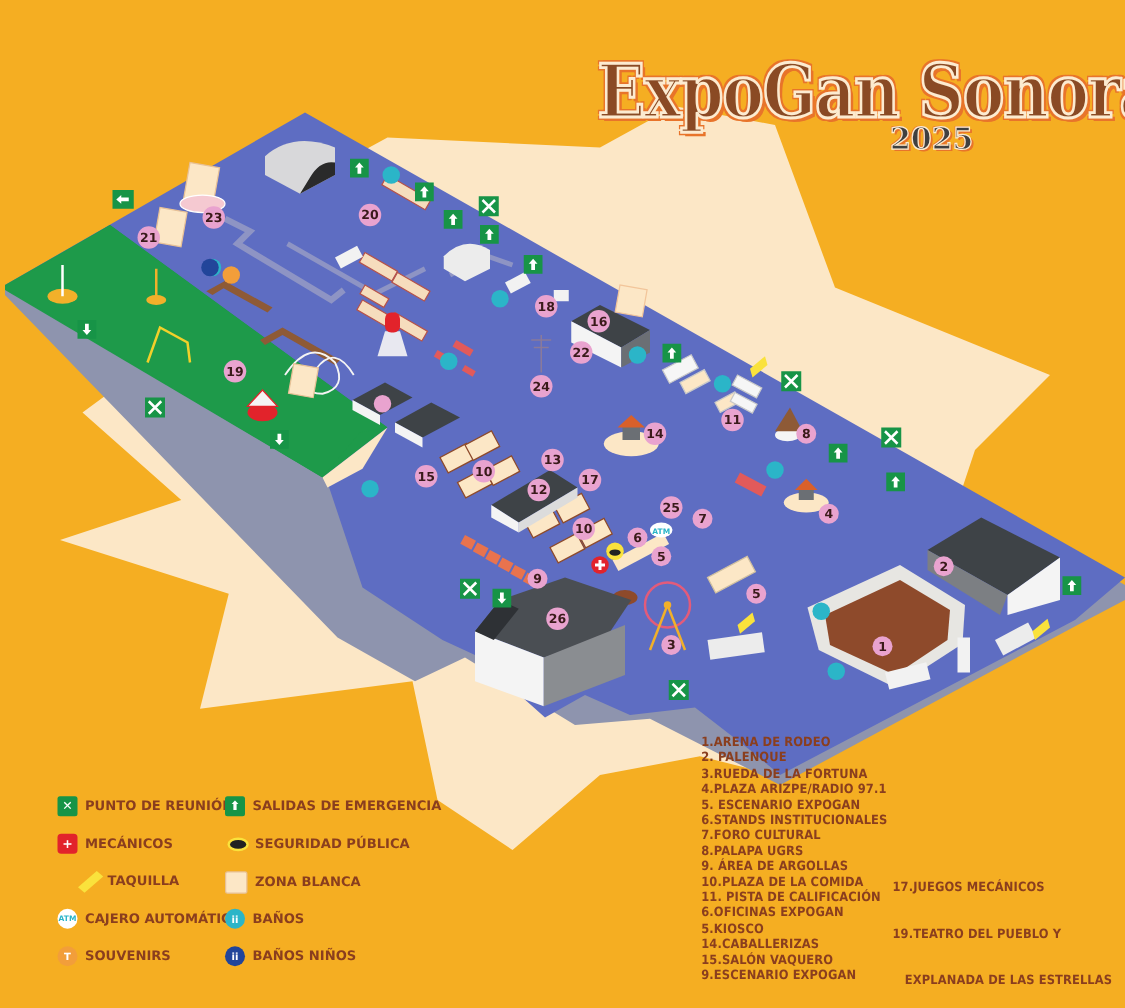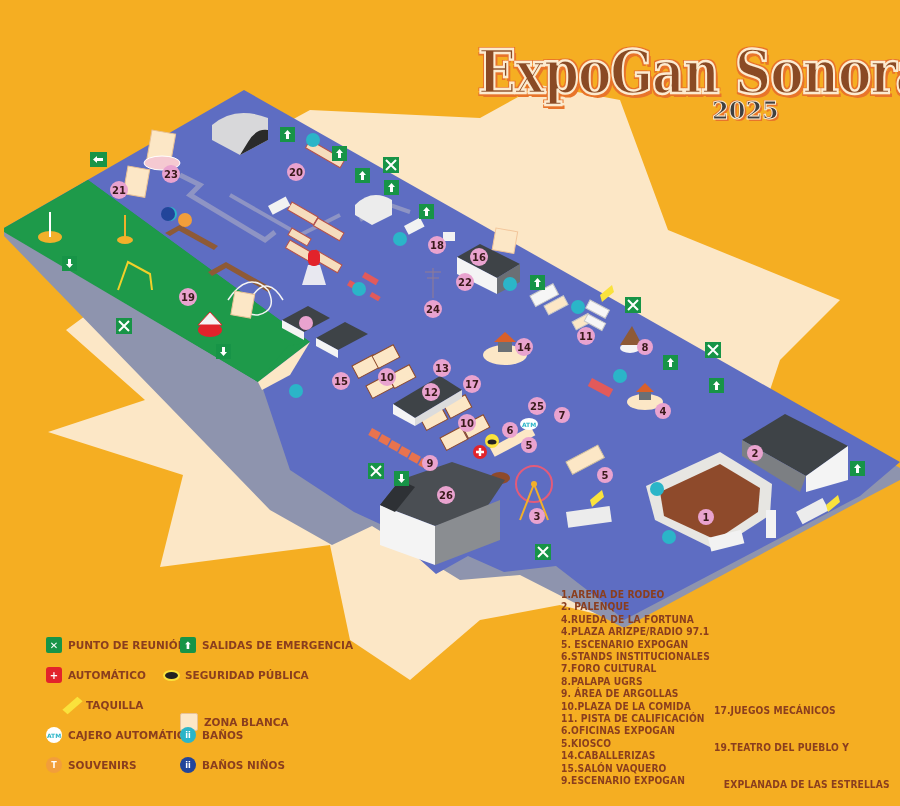--- a/index.html
+++ b/index.html
@@ -472,35 +472,35 @@
     <div class="legend-item" style="left:0;top:0">
       <span class="lg-ico" style="background:#179447">✕</span>
       <span>PUNTO DE REUNIÓN</span>
     </div>
     <div class="legend-item" style="left:134px;top:0">
       <span class="lg-ico" style="background:#179447">⬆</span>
       <span>SALIDAS DE EMERGENCIA</span>
     </div>
     <div class="legend-item" style="left:0;top:30px">
       <span class="lg-ico" style="background:#E2232B;border-radius:3px">+</span>
-      <span>AUTOMÁTICO</span>
-    </div>
-    <div class="legend-item" style="left:117px;top:30px">
+      <span>MECÁNICOS</span>
+    </div>
+    <div class="legend-item" style="left:136px;top:30px">
       <span class="lg-ico" style="background:transparent">
           <span style="display:block;width:13px;height:7px;background:#222;border-radius:50%;box-shadow:0 0 0 2px #FAE23C"></span>
         </span>
       <span>SEGURIDAD PÚBLICA</span>
     </div>
     <div class="legend-item" style="left:18px;top:60px">
       <span class="lg-ico" style="background:transparent">
           <span style="display:block;width:9px;height:15px;background:#FAE23C;transform:skewX(-30deg) rotate(30deg)"></span>
         </span>
       <span>TAQUILLA</span>
     </div>
-    <div class="legend-item" style="left:134px;top:76px">
+    <div class="legend-item" style="left:134px;top:60px">
       <span class="lg-ico" style="background:#FCE7C6;border:1px solid #E8C196"></span>
       <span>ZONA BLANCA</span>
     </div>
     <div class="legend-item" style="left:0;top:90px">
       <span class="lg-ico" style="background:#fff;border-radius:50%;color:#2BB5C8;font-size:6px">ATM</span>
       <span>CAJERO AUTOMÁTICO</span>
     </div>
     <div class="legend-item" style="left:134px;top:90px">
       <span class="lg-ico" style="background:#2BB5C8;border-radius:50%;font-size:8px">ii</span>
       <span>BAÑOS</span>
@@ -511,21 +511,21 @@
     </div>
     <div class="legend-item" style="left:134px;top:120px">
       <span class="lg-ico" style="background:#22459A;border-radius:50%;font-size:8px">ii</span>
       <span>BAÑOS NIÑOS</span>
     </div>
   </div>
 
   <div class="index-list" style="left:561px;top:589px">
     <div>1.ARENA DE RODEO</div>
     <div>2. PALENQUE</div>
-    <div>4.RUEDA DE LA FORTUNA</div>
+    <div>3.RUEDA DE LA FORTUNA</div>
     <div>4.PLAZA ARIZPE/RADIO 97.1</div>
     <div>5. ESCENARIO EXPOGAN</div>
     <div>6.STANDS INSTITUCIONALES</div>
     <div>7.FORO CULTURAL</div>
     <div>8.PALAPA UGRS</div>
     <div>9. ÁREA DE ARGOLLAS</div>
     <div>10.PLAZA DE LA COMIDA</div>
     <div>11. PISTA DE CALIFICACIÓN</div>
     <div>6.OFICINAS EXPOGAN</div>
     <div>5.KIOSCO</div>

